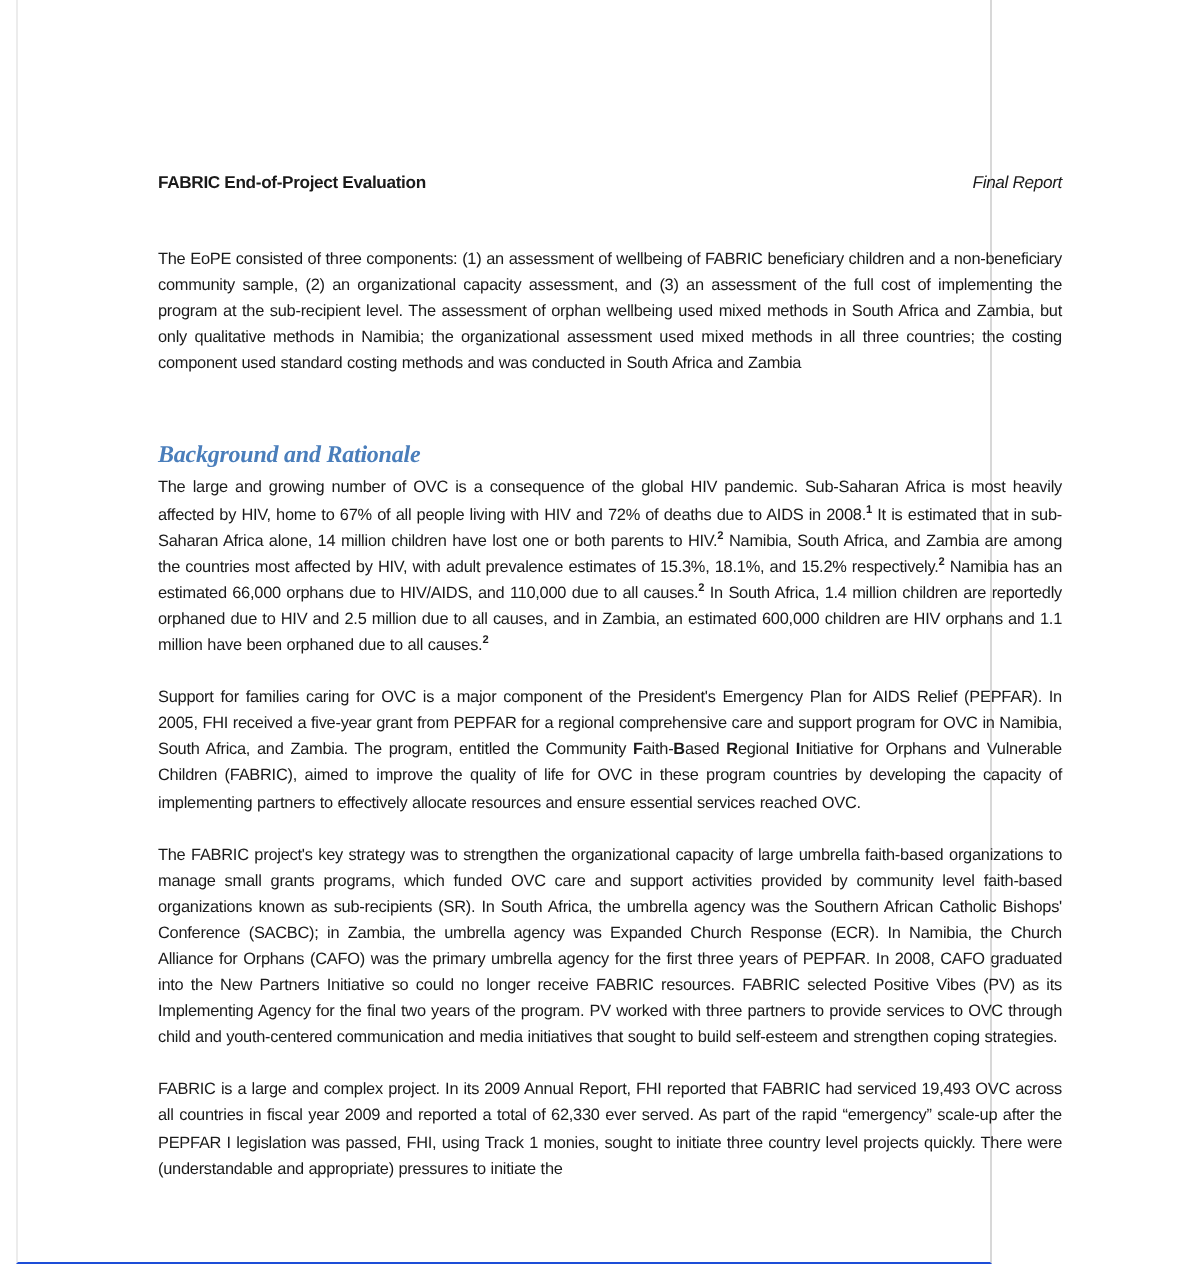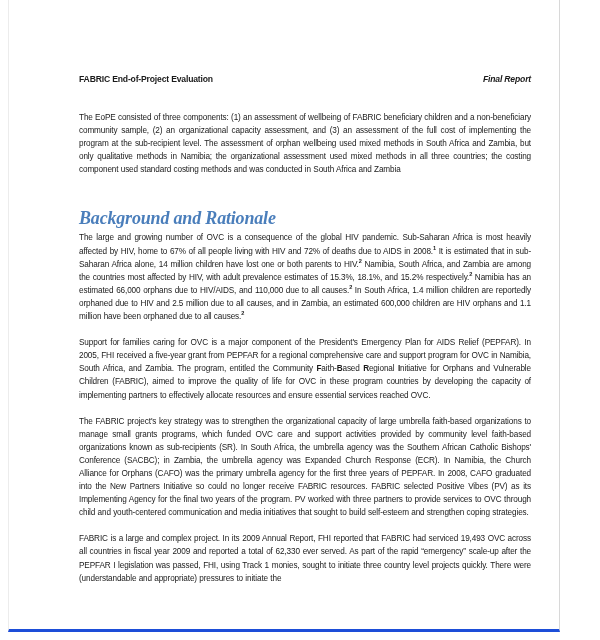--- a/index.html
+++ b/index.html
@@ -10,25 +10,25 @@
     width: 600px;
     height: 640px;
     background: #ffffff;
     font-family: "Liberation Sans", sans-serif;
     overflow: hidden;
   }
   .page {
     position: absolute;
     left: 8px;
     top: 0px;
-    width: 552px;
+    width: 488px;
     height: 632px;
     background: #ffffff;
     border-right: 1px solid #d8d8d8;
-    border-bottom: 3px solid #1d4ed8;
+    border-bottom: 1px solid #1d4ed8;
     border-left: 1px solid #ececec;
     box-sizing: border-box;
   }
   .content {
     position: absolute;
     left: 70px;
     top: 74px;
     width: 452px;
   }
   .doc-header {
@@ -37,40 +37,41 @@
     align-items: baseline;
     font-size: 8.6px;
     margin-bottom: 27px;
   }
   .doc-header .left {
     font-weight: bold;
     color: #1a1a1a;
     letter-spacing: -0.02em;
   }
   .doc-header .right {
-    font-weight: bold;
+    font-weight: normal;
     font-style: italic;
     color: #1a1a1a;
     letter-spacing: -0.02em;
+    margin-top: 12px;
   }
   p.body-text {
     font-size: 8.2px;
     line-height: 13.1px;
     color: #1a1a1a;
     text-align: justify;
     margin: 0 0 13px 0;
     letter-spacing: -0.015em;
     word-spacing: 0.02em;
   }
   p.tight {
     margin-bottom: 32px;
   }
   h2.section-heading {
     font-family: "Liberation Serif", serif;
-    font-size: 18px;
+    font-size: 12px;
     font-weight: bold;
     font-style: italic;
     color: #4a7ebb;
     margin: 0 0 2px 0;
     letter-spacing: -0.01em;
   }
   sup {
     font-size: 5.6px;
     vertical-align: super;
     line-height: 0;

